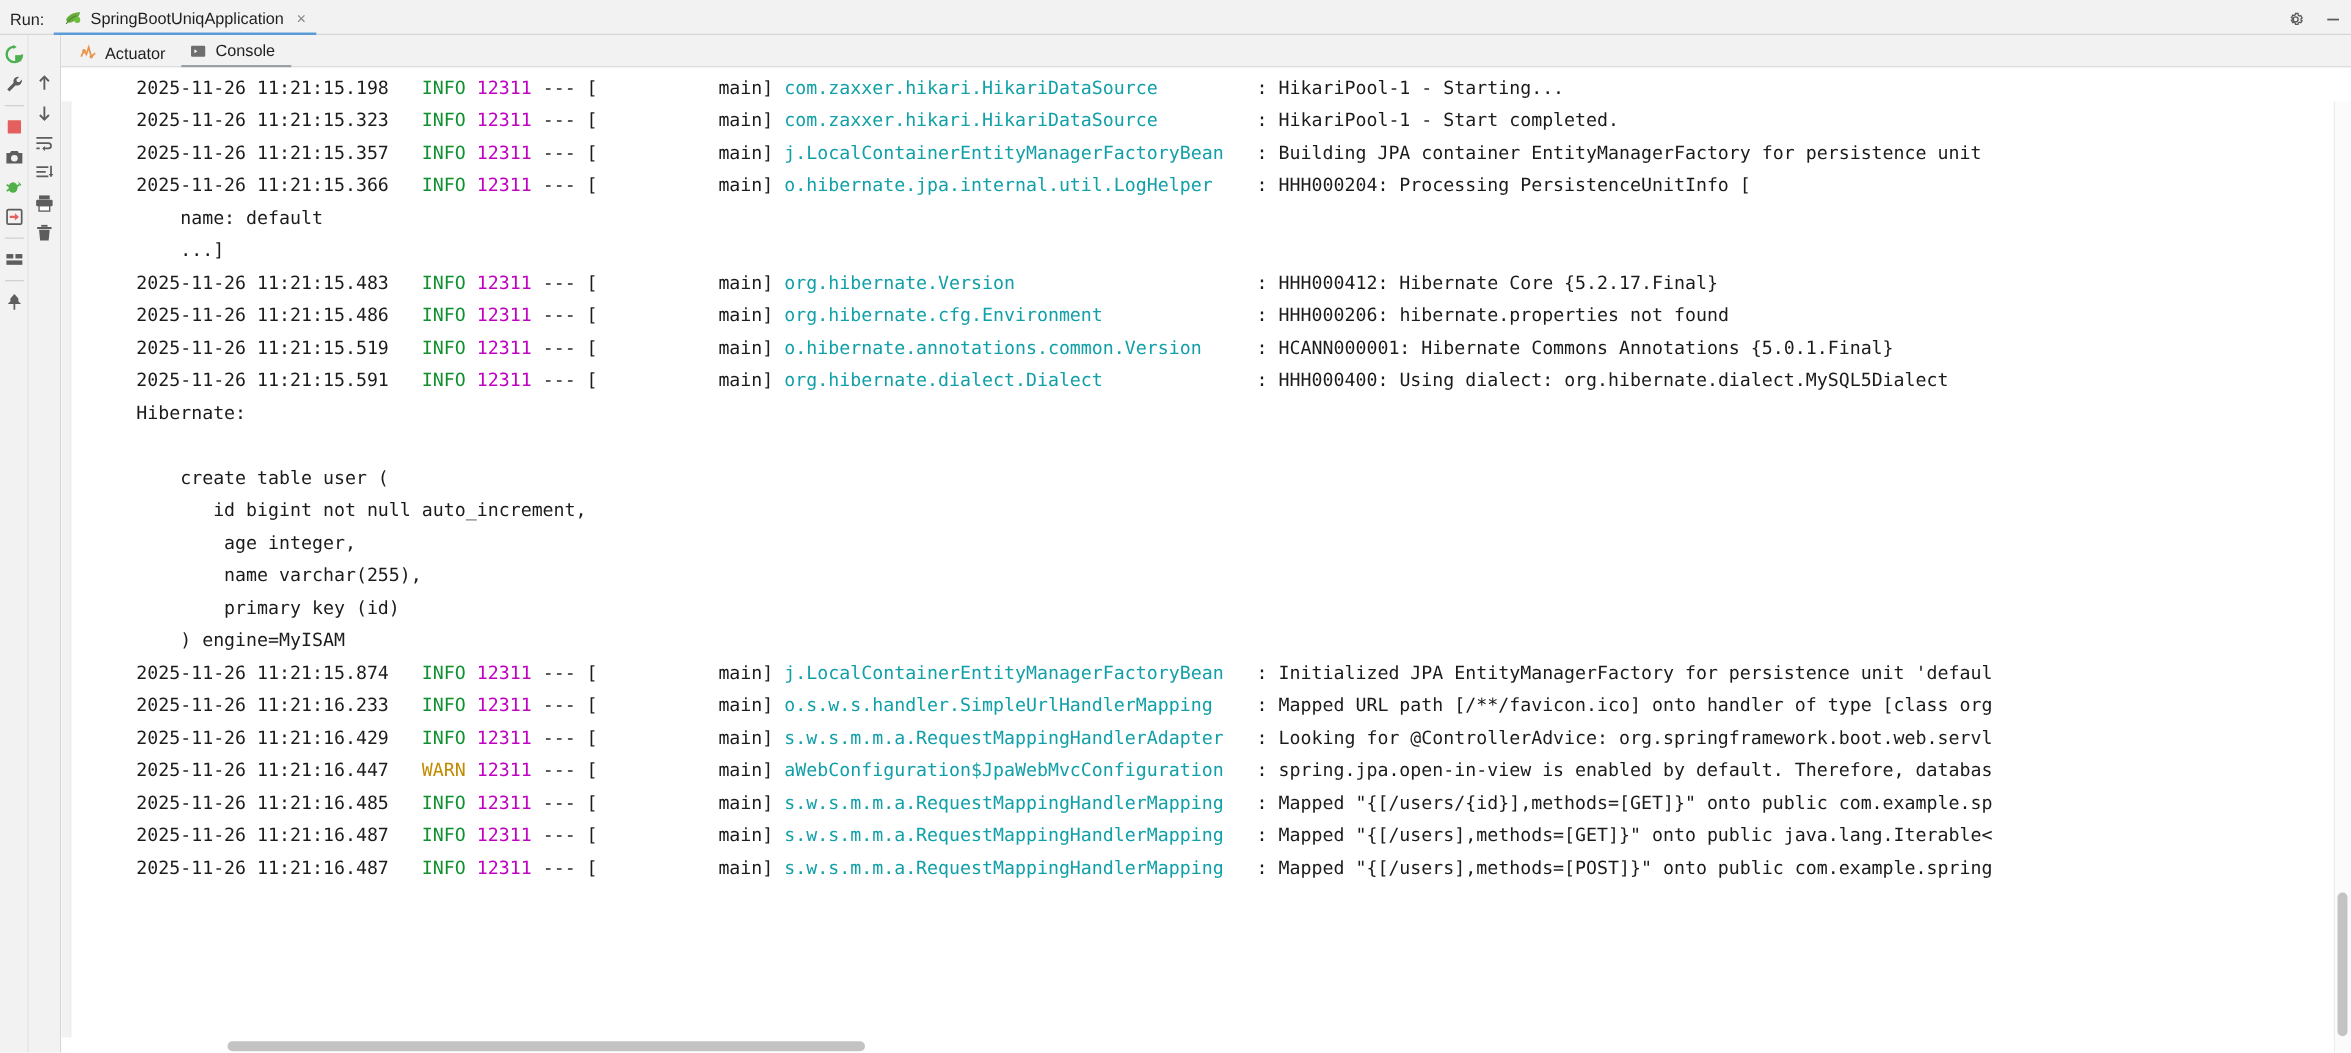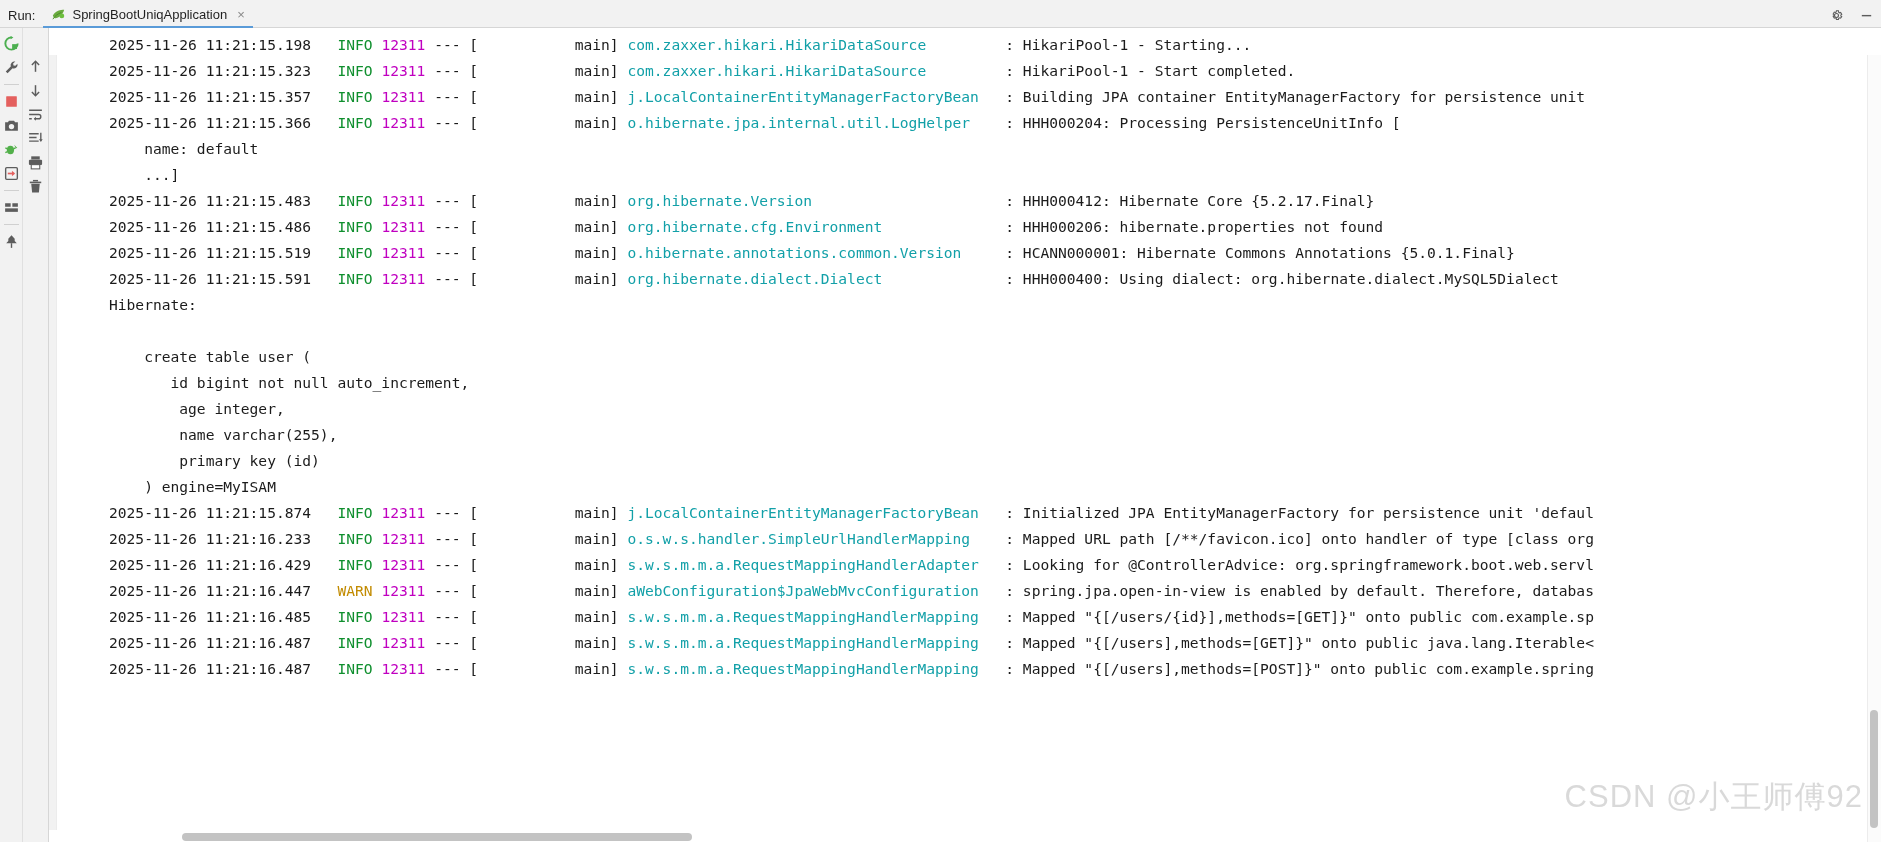--- a/index.html
+++ b/index.html
@@ -266,26 +266,46 @@
         <svg width="17" height="17" viewBox="0 0 16 16">
           <rect x="5.6" y="1.8" width="4.8" height="1.4" fill="#5d5d5d"></rect>
           <rect x="2.6" y="3.4" width="10.8" height="1.5" fill="#5d5d5d"></rect>
           <path d="M4 5.4h8l-.8 8.2H4.8z" fill="#5d5d5d"></path>
         </svg>
       </div>
     </div>
 
     <div class="console-wrap">
 
+      <div class="tabs-row">
+        <div class="ctab">
+          <span style="display:flex;">
+            <svg width="15" height="15" viewBox="0 0 16 16">
+              <path d="M2 11l2.5-5 2 3 2-6 2.2 8L14 8" fill="none" stroke="#e8954a" stroke-width="1.5"></path>
+              <circle cx="4.5" cy="6" r="1.5" fill="#e8954a"></circle>
+              <circle cx="10.7" cy="11" r="1.5" fill="#e8954a"></circle>
+            </svg>
+          </span>
+          <span>Actuator</span>
+        </div>
+        <div class="ctab active">
+          <span style="display:flex;">
+            <svg width="15" height="14" viewBox="0 0 16 16">
+              <rect x="1.5" y="3" width="13" height="10" rx="1.2" fill="#6e6e6e"></rect>
+              <path d="M4.6 6.2L7.2 8l-2.6 1.8z" fill="#ffffff"></path>
+            </svg>
+          </span>
+          <span>Console</span>
+        </div>
+      </div>
 
       <div class="console-body">
         <div class="left-edge"></div>
         <div class="log" id="log"><div class="ln"><span class="c-ts">2025-11-26 11:21:15.198</span><span class="c-plain">  </span><span class="c-info"> INFO</span><span class="c-plain"> </span><span class="c-pid">12311</span><span class="c-dash"> --- [</span><span class="c-thread">           main]</span><span class="c-plain"> </span><span class="c-logger">com.zaxxer.hikari.HikariDataSource</span><span class="c-plain">         : </span><span class="c-msg">HikariPool-1 - Starting...</span></div><div class="ln"><span class="c-ts">2025-11-26 11:21:15.323</span><span class="c-plain">  </span><span class="c-info"> INFO</span><span class="c-plain"> </span><span class="c-pid">12311</span><span class="c-dash"> --- [</span><span class="c-thread">           main]</span><span class="c-plain"> </span><span class="c-logger">com.zaxxer.hikari.HikariDataSource</span><span class="c-plain">         : </span><span class="c-msg">HikariPool-1 - Start completed.</span></div><div class="ln"><span class="c-ts">2025-11-26 11:21:15.357</span><span class="c-plain">  </span><span class="c-info"> INFO</span><span class="c-plain"> </span><span class="c-pid">12311</span><span class="c-dash"> --- [</span><span class="c-thread">           main]</span><span class="c-plain"> </span><span class="c-logger">j.LocalContainerEntityManagerFactoryBean</span><span class="c-plain">   : </span><span class="c-msg">Building JPA container EntityManagerFactory for persistence unit</span></div><div class="ln"><span class="c-ts">2025-11-26 11:21:15.366</span><span class="c-plain">  </span><span class="c-info"> INFO</span><span class="c-plain"> </span><span class="c-pid">12311</span><span class="c-dash"> --- [</span><span class="c-thread">           main]</span><span class="c-plain"> </span><span class="c-logger">o.hibernate.jpa.internal.util.LogHelper</span><span class="c-plain">    : </span><span class="c-msg">HHH000204: Processing PersistenceUnitInfo [</span></div><div class="ln"><span class="c-plain">    name: default</span></div><div class="ln"><span class="c-plain">    ...]</span></div><div class="ln"><span class="c-ts">2025-11-26 11:21:15.483</span><span class="c-plain">  </span><span class="c-info"> INFO</span><span class="c-plain"> </span><span class="c-pid">12311</span><span class="c-dash"> --- [</span><span class="c-thread">           main]</span><span class="c-plain"> </span><span class="c-logger">org.hibernate.Version</span><span class="c-plain">                      : </span><span class="c-msg">HHH000412: Hibernate Core {5.2.17.Final}</span></div><div class="ln"><span class="c-ts">2025-11-26 11:21:15.486</span><span class="c-plain">  </span><span class="c-info"> INFO</span><span class="c-plain"> </span><span class="c-pid">12311</span><span class="c-dash"> --- [</span><span class="c-thread">           main]</span><span class="c-plain"> </span><span class="c-logger">org.hibernate.cfg.Environment</span><span class="c-plain">              : </span><span class="c-msg">HHH000206: hibernate.properties not found</span></div><div class="ln"><span class="c-ts">2025-11-26 11:21:15.519</span><span class="c-plain">  </span><span class="c-info"> INFO</span><span class="c-plain"> </span><span class="c-pid">12311</span><span class="c-dash"> --- [</span><span class="c-thread">           main]</span><span class="c-plain"> </span><span class="c-logger">o.hibernate.annotations.common.Version</span><span class="c-plain">     : </span><span class="c-msg">HCANN000001: Hibernate Commons Annotations {5.0.1.Final}</span></div><div class="ln"><span class="c-ts">2025-11-26 11:21:15.591</span><span class="c-plain">  </span><span class="c-info"> INFO</span><span class="c-plain"> </span><span class="c-pid">12311</span><span class="c-dash"> --- [</span><span class="c-thread">           main]</span><span class="c-plain"> </span><span class="c-logger">org.hibernate.dialect.Dialect</span><span class="c-plain">              : </span><span class="c-msg">HHH000400: Using dialect: org.hibernate.dialect.MySQL5Dialect</span></div><div class="ln"><span class="c-plain">Hibernate:</span></div><div class="ln"><span class="c-plain"></span></div><div class="ln"><span class="c-plain">    create table user (</span></div><div class="ln"><span class="c-plain">       id bigint not null auto_increment,</span></div><div class="ln"><span class="c-plain">        age integer,</span></div><div class="ln"><span class="c-plain">        name varchar(255),</span></div><div class="ln"><span class="c-plain">        primary key (id)</span></div><div class="ln"><span class="c-plain">    ) engine=MyISAM</span></div><div class="ln"><span class="c-ts">2025-11-26 11:21:15.874</span><span class="c-plain">  </span><span class="c-info"> INFO</span><span class="c-plain"> </span><span class="c-pid">12311</span><span class="c-dash"> --- [</span><span class="c-thread">           main]</span><span class="c-plain"> </span><span class="c-logger">j.LocalContainerEntityManagerFactoryBean</span><span class="c-plain">   : </span><span class="c-msg">Initialized JPA EntityManagerFactory for persistence unit 'defaul</span></div><div class="ln"><span class="c-ts">2025-11-26 11:21:16.233</span><span class="c-plain">  </span><span class="c-info"> INFO</span><span class="c-plain"> </span><span class="c-pid">12311</span><span class="c-dash"> --- [</span><span class="c-thread">           main]</span><span class="c-plain"> </span><span class="c-logger">o.s.w.s.handler.SimpleUrlHandlerMapping</span><span class="c-plain">    : </span><span class="c-msg">Mapped URL path [/**/favicon.ico] onto handler of type [class org</span></div><div class="ln"><span class="c-ts">2025-11-26 11:21:16.429</span><span class="c-plain">  </span><span class="c-info"> INFO</span><span class="c-plain"> </span><span class="c-pid">12311</span><span class="c-dash"> --- [</span><span class="c-thread">           main]</span><span class="c-plain"> </span><span class="c-logger">s.w.s.m.m.a.RequestMappingHandlerAdapter</span><span class="c-plain">   : </span><span class="c-msg">Looking for @ControllerAdvice: org.springframework.boot.web.servl</span></div><div class="ln"><span class="c-ts">2025-11-26 11:21:16.447</span><span class="c-plain">  </span><span class="c-warn"> WARN</span><span class="c-plain"> </span><span class="c-pid">12311</span><span class="c-dash"> --- [</span><span class="c-thread">           main]</span><span class="c-plain"> </span><span class="c-logger">aWebConfiguration$JpaWebMvcConfiguration</span><span class="c-plain">   : </span><span class="c-msg">spring.jpa.open-in-view is enabled by default. Therefore, databas</span></div><div class="ln"><span class="c-ts">2025-11-26 11:21:16.485</span><span class="c-plain">  </span><span class="c-info"> INFO</span><span class="c-plain"> </span><span class="c-pid">12311</span><span class="c-dash"> --- [</span><span class="c-thread">           main]</span><span class="c-plain"> </span><span class="c-logger">s.w.s.m.m.a.RequestMappingHandlerMapping</span><span class="c-plain">   : </span><span class="c-msg">Mapped "{[/users/{id}],methods=[GET]}" onto public com.example.sp</span></div><div class="ln"><span class="c-ts">2025-11-26 11:21:16.487</span><span class="c-plain">  </span><span class="c-info"> INFO</span><span class="c-plain"> </span><span class="c-pid">12311</span><span class="c-dash"> --- [</span><span class="c-thread">           main]</span><span class="c-plain"> </span><span class="c-logger">s.w.s.m.m.a.RequestMappingHandlerMapping</span><span class="c-plain">   : </span><span class="c-msg">Mapped "{[/users],methods=[GET]}" onto public java.lang.Iterable&lt;</span></div><div class="ln"><span class="c-ts">2025-11-26 11:21:16.487</span><span class="c-plain">  </span><span class="c-info"> INFO</span><span class="c-plain"> </span><span class="c-pid">12311</span><span class="c-dash"> --- [</span><span class="c-thread">           main]</span><span class="c-plain"> </span><span class="c-logger">s.w.s.m.m.a.RequestMappingHandlerMapping</span><span class="c-plain">   : </span><span class="c-msg">Mapped "{[/users],methods=[POST]}" onto public com.example.spring</span></div></div>
 
-        <div class="watermark">CSDN @小王师傅92</div>
 
         <div class="vscroll">
           <div class="vthumb" id="vthumb" style="top: 83%; height: 15%;"></div>
         </div>
         <div class="hscroll">
           <div class="hthumb" id="hthumb" style="left: 133px; width: 510px;"></div>
         </div>
       </div>
 
     </div>

